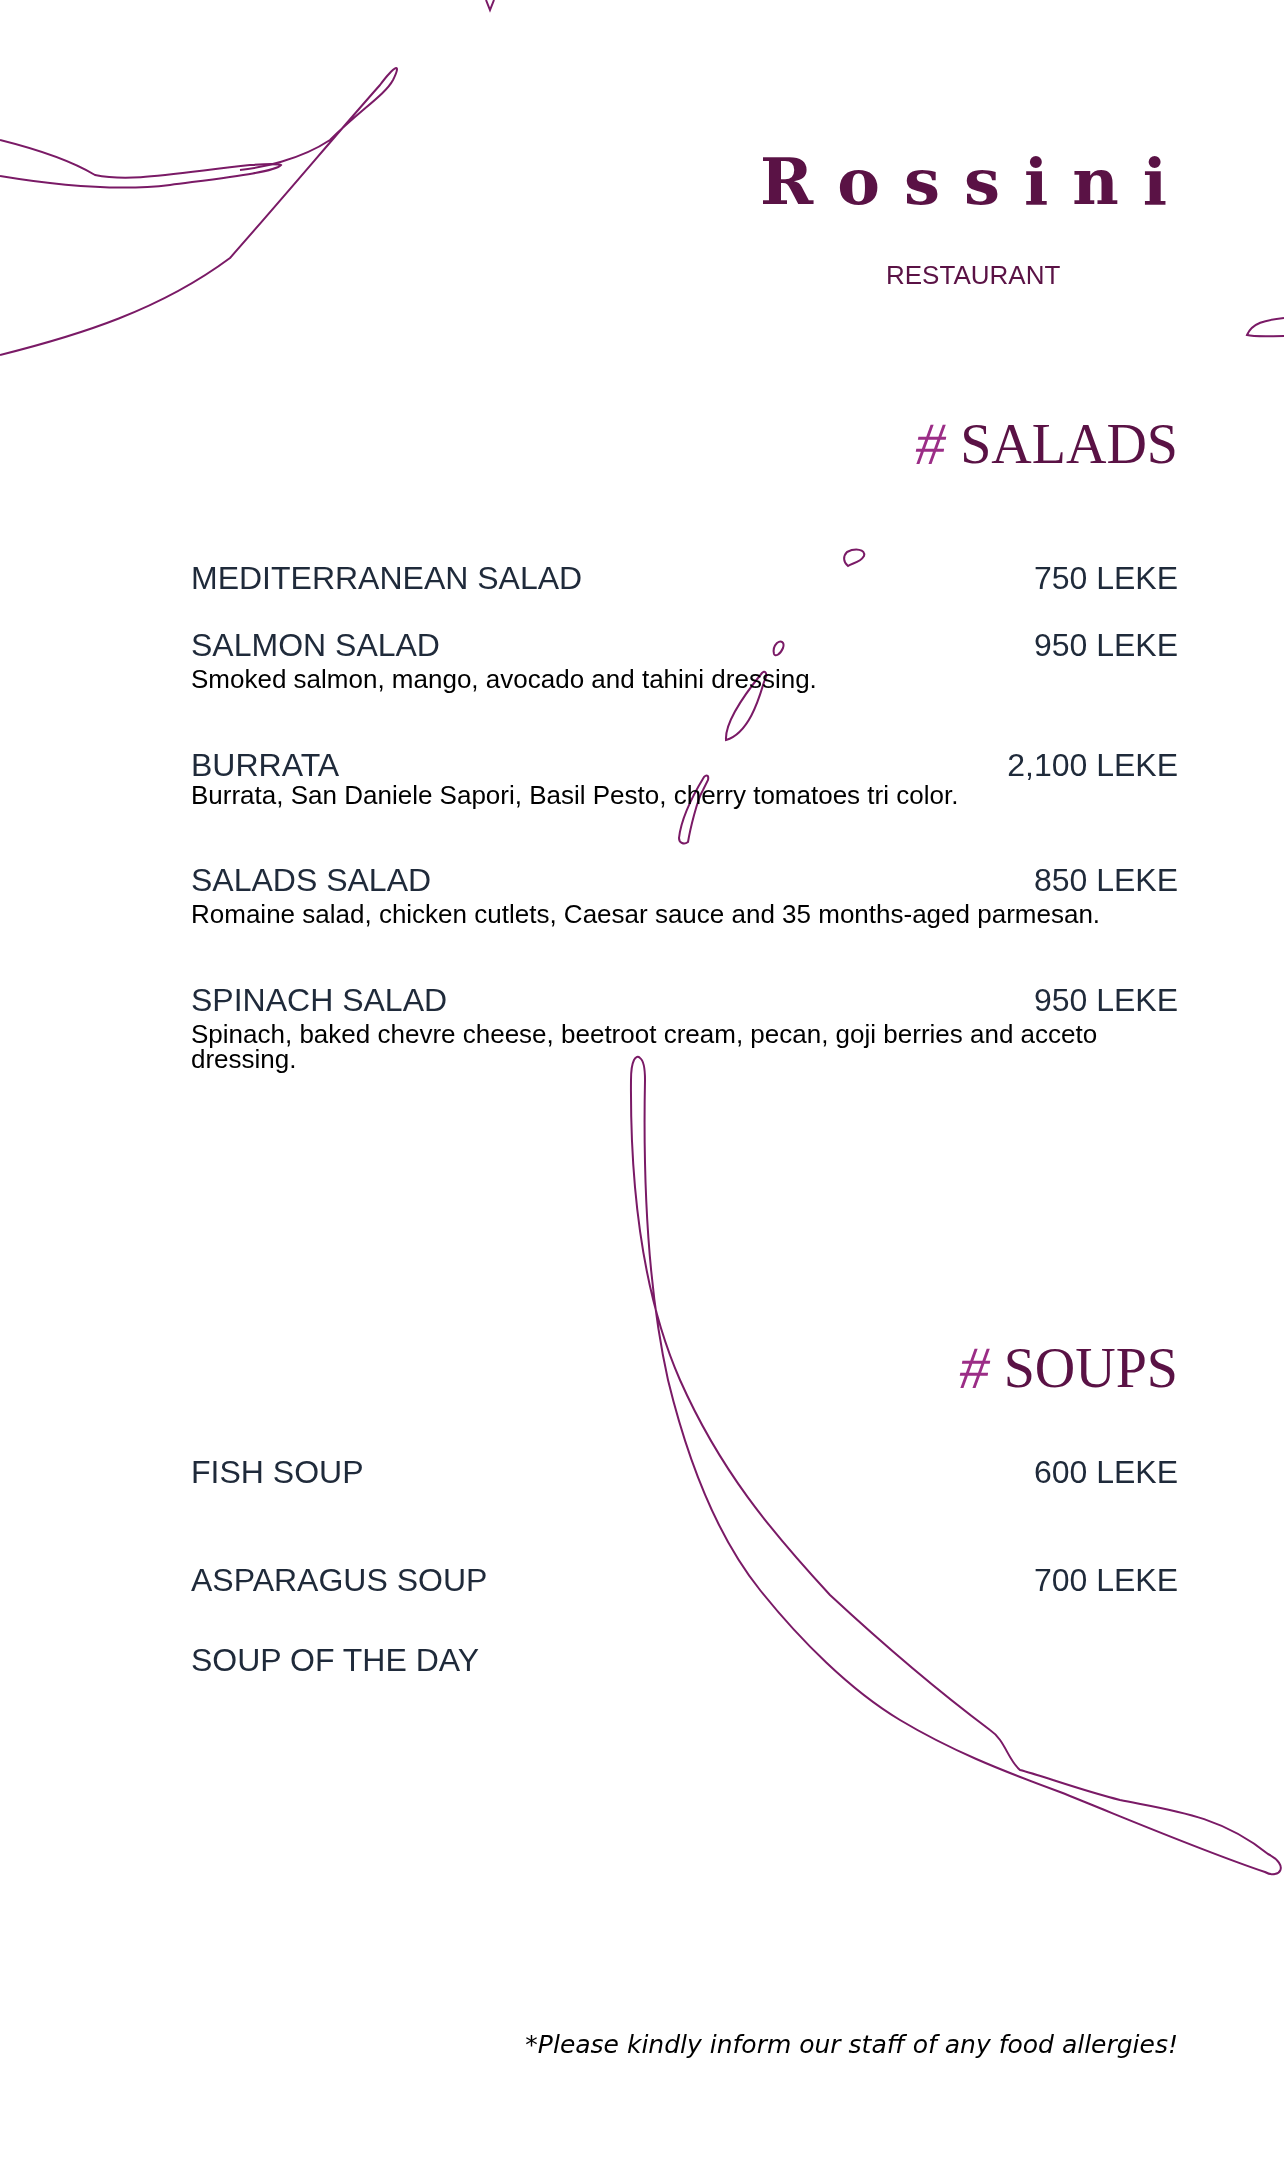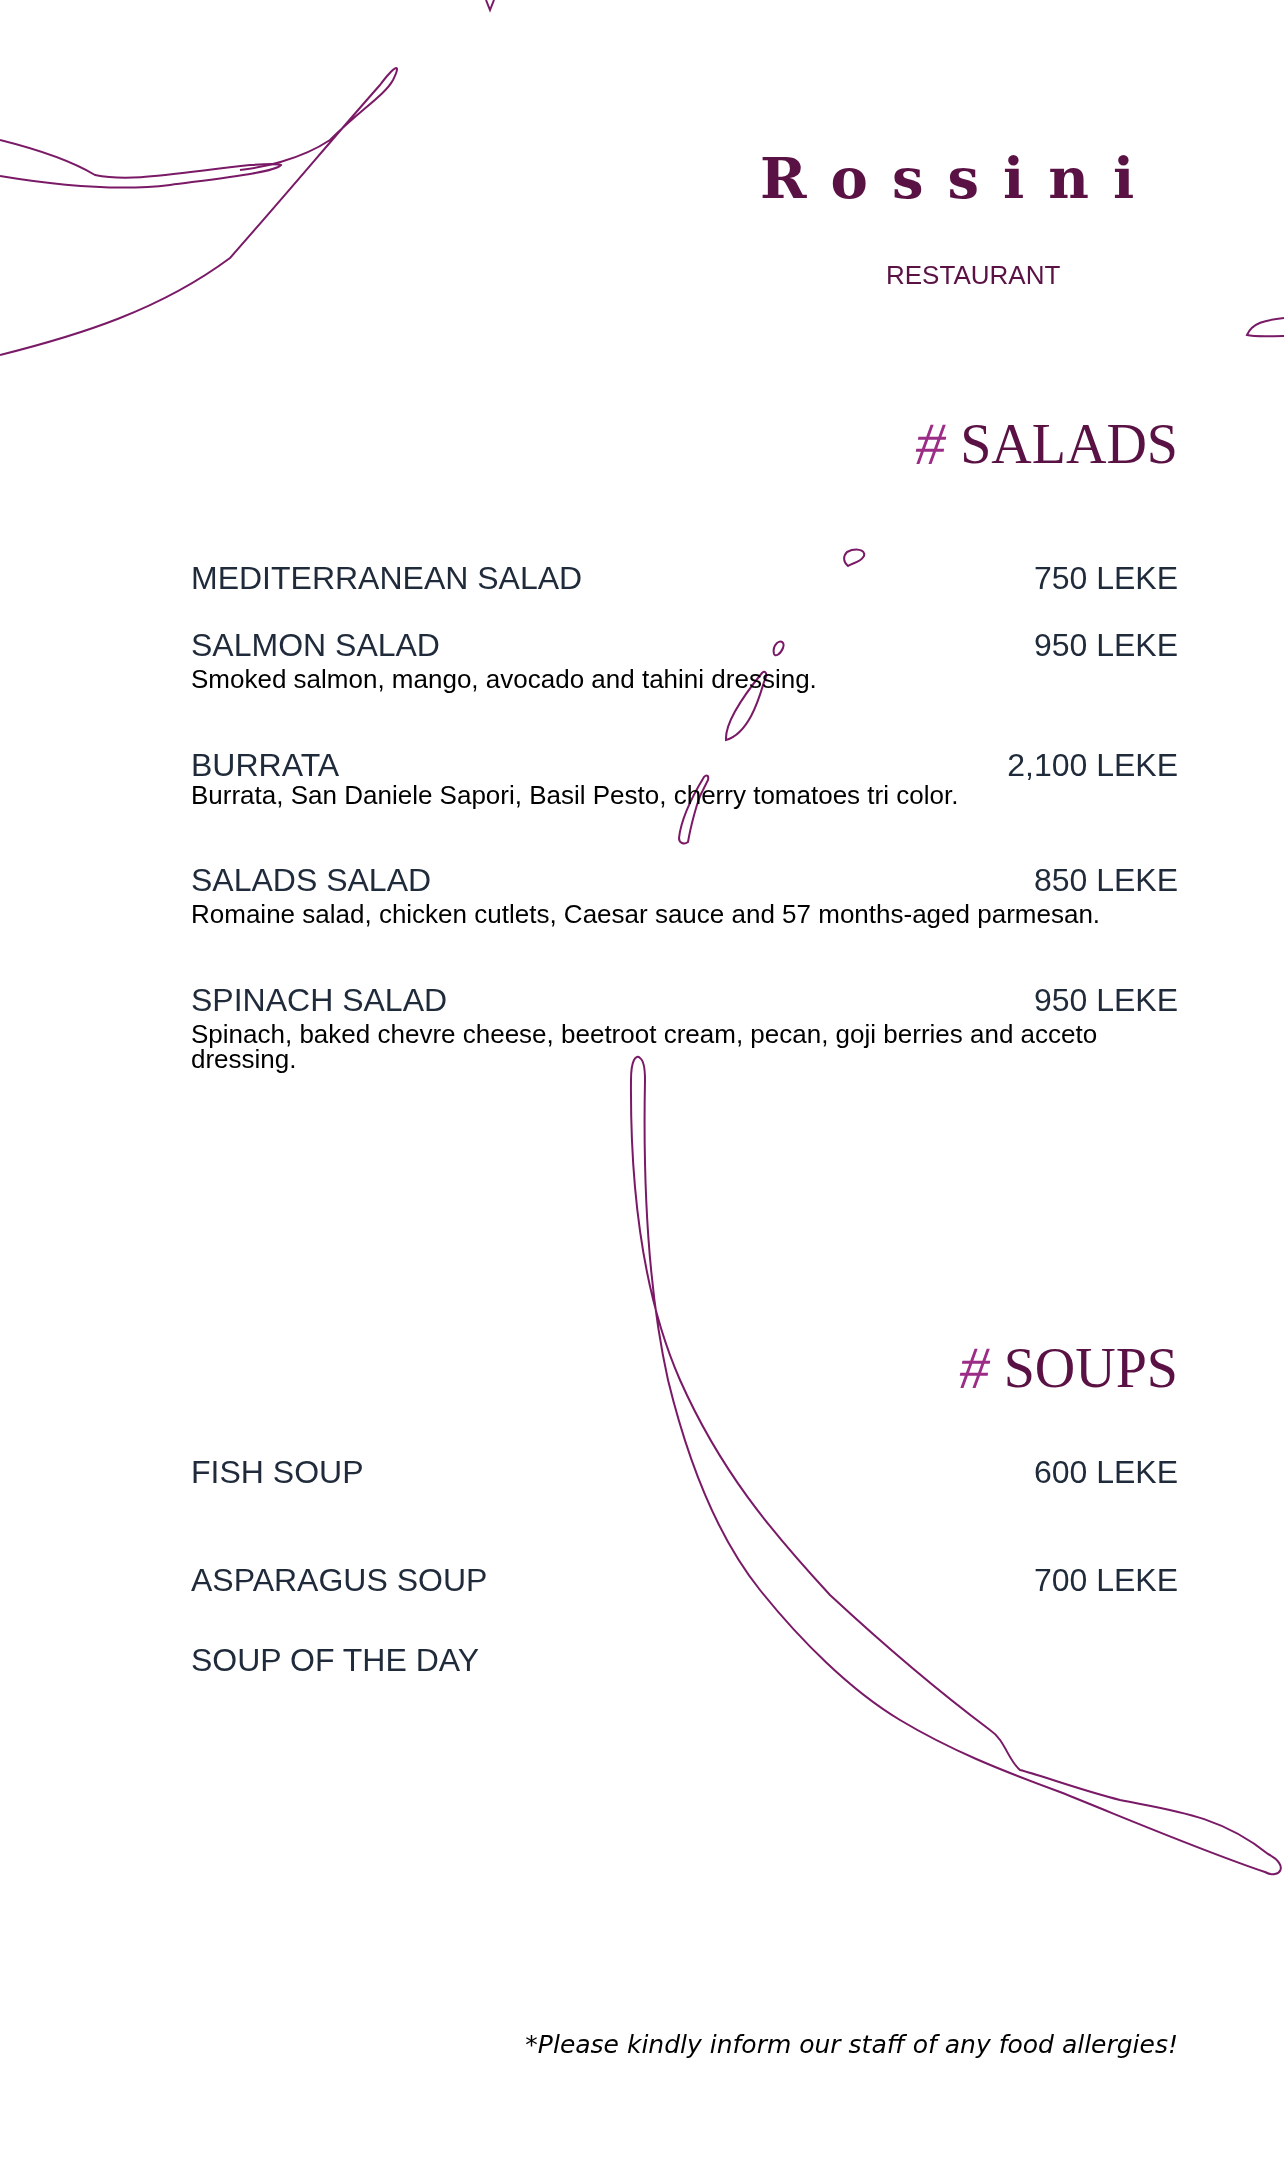--- a/index.html
+++ b/index.html
@@ -2,21 +2,21 @@
 <html><head>
 <meta charset="utf-8">
 <style>
   html, body { margin: 0; padding: 0; background: #ffffff; }
   body { width: 1284px; height: 2174px; position: relative; overflow: hidden; }
   .page { position: absolute; left: 0; top: 0; width: 1284px; height: 2174px; background: #fff; }
   svg.deco { position: absolute; left: 0; top: 0; width: 1284px; height: 2174px; pointer-events: none; }
   .brand {
     position: absolute; left: 760px; top: 150px; width: 430px;
     font-family: "DejaVu Serif", "Liberation Serif", serif; font-weight: bold;
-    font-size: 56px; letter-spacing: 24px; color: #5a1245; line-height: 1; white-space: nowrap;
+    font-size: 64px; letter-spacing: 24px; color: #5a1245; line-height: 1; white-space: nowrap;
   }
   .subtitle {
     position: absolute; left: 886px; top: 262px;
     font-family: "Liberation Sans", sans-serif; font-size: 26px; color: #5a1245;
     letter-spacing: 0px; line-height: 1; white-space: nowrap;
   }
   .section-heading {
     position: absolute; right: 106px;
     font-family: "Liberation Serif", serif; font-size: 56px; line-height: 1; white-space: nowrap;
     color: #5a1245; display: flex; align-items: center; gap: 14px;
@@ -90,21 +90,21 @@
       <span class="item-price">2,100 LEKE</span>
     </div>
     <div class="item-desc" style="margin-top:2px;">Burrata, San Daniele Sapori, Basil Pesto, cherry tomatoes tri color.</div>
   </div>
 
   <div class="item" style="top:864px;">
     <div class="item-row">
       <span class="item-name">SALADS SALAD</span>
       <span class="item-price">850 LEKE</span>
     </div>
-    <div class="item-desc">Romaine salad, chicken cutlets, Caesar sauce and 57 months-aged parmesan.</div>
+    <div class="item-desc">Romaine salad, chicken cutlets, Caesar sauce and 35 months-aged parmesan.</div>
   </div>
 
   <div class="item" style="top:984px;">
     <div class="item-row">
       <span class="item-name">SPINACH SALAD</span>
       <span class="item-price">950 LEKE</span>
     </div>
     <div class="item-desc" style="line-height:0.95;">Spinach, baked chevre cheese, beetroot cream, pecan, goji berries and acceto dressing.</div>
   </div>
 

